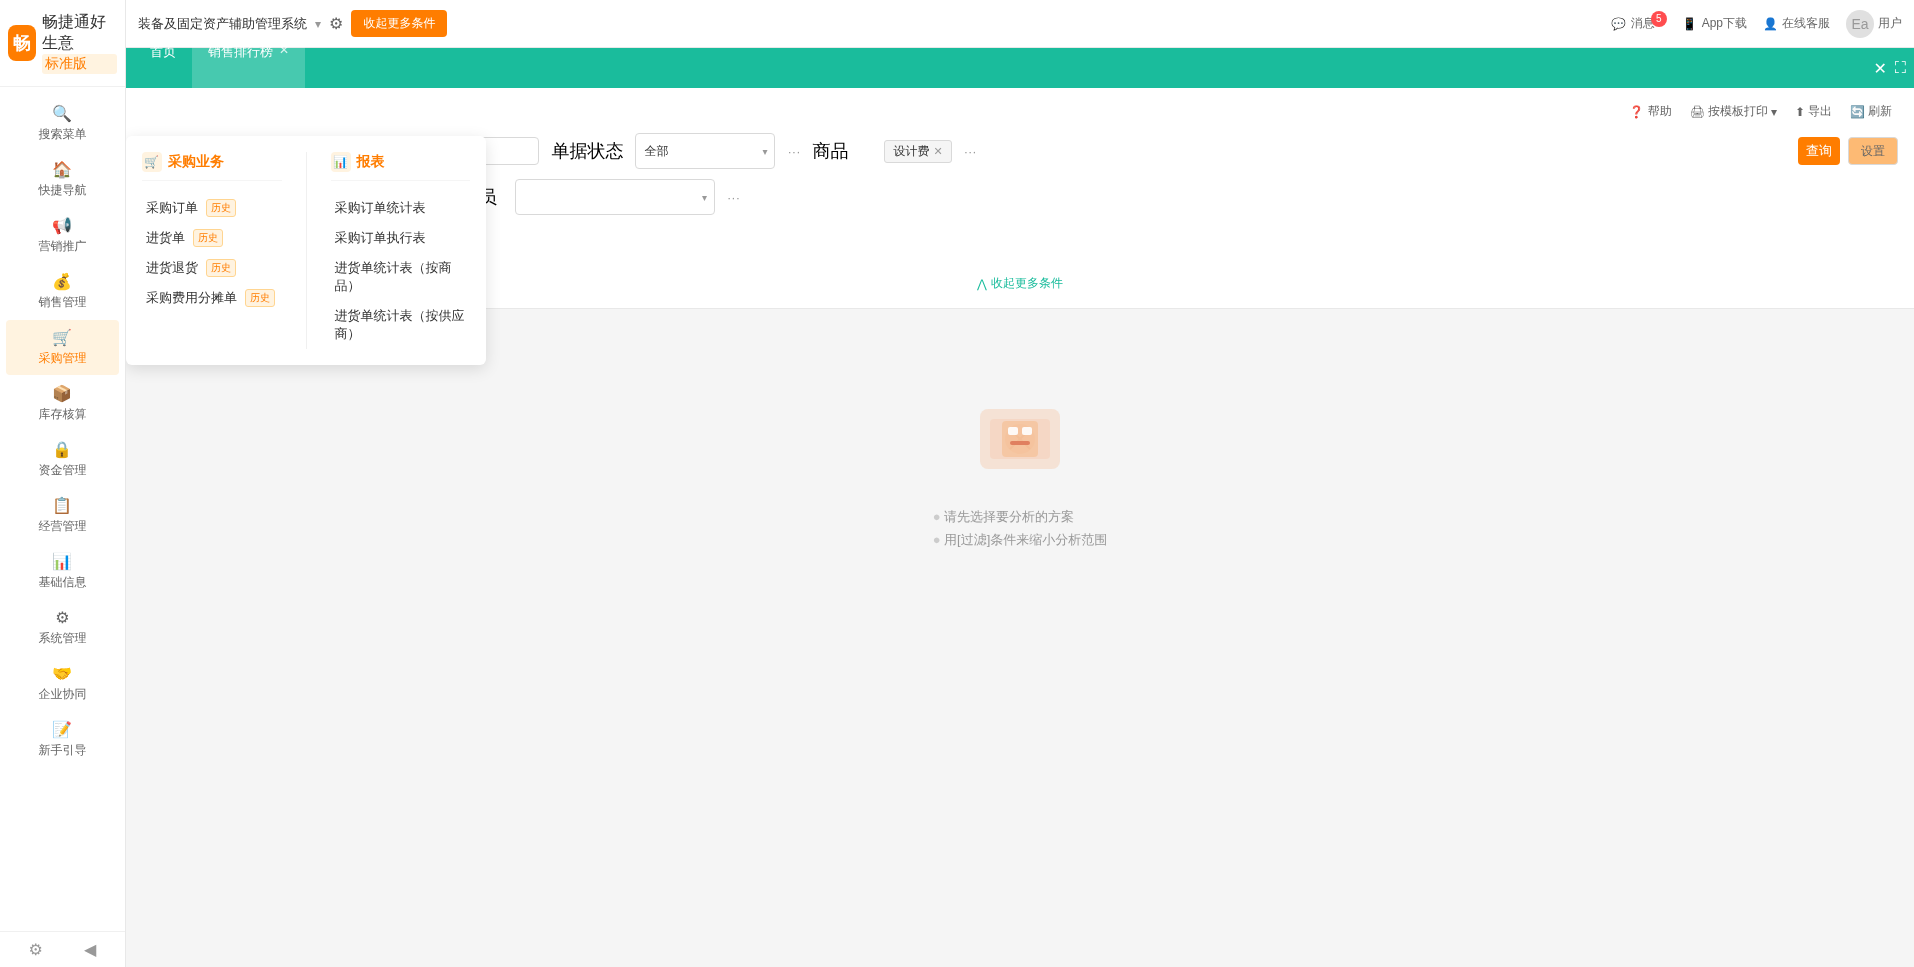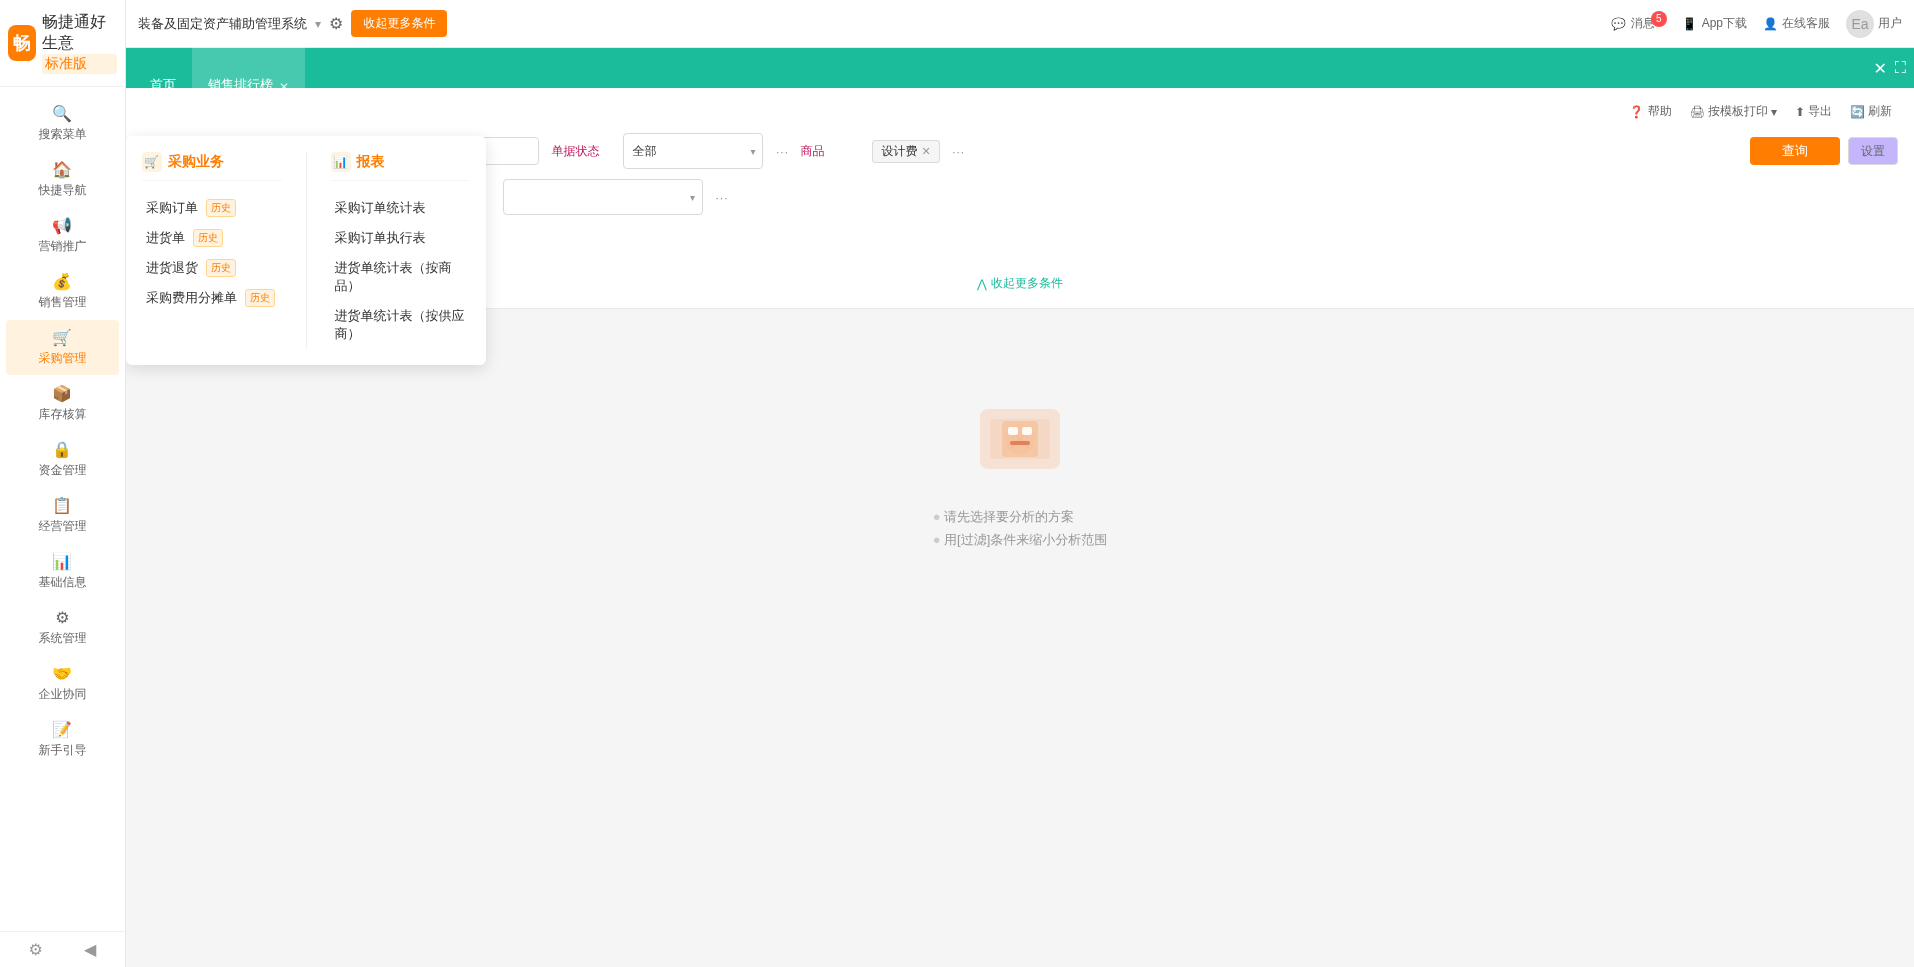--- a/index.html
+++ b/index.html
@@ -163,21 +163,21 @@
       height: 40px;
       background: #1abc9c;
       display: flex;
       align-items: center;
       padding: 0 8px;
     }
     .tab {
       padding: 0 16px;
       height: 51px;
       display: flex;
-      align-items: flex-end;
+      align-items: flex-start;
       cursor: pointer;
       color: white;
       font-size: 13px;
       gap: 6px;
     }
     .tab.active {
       background: rgba(255,255,255,0.2);
       border-radius: 4px 4px 0 0;
     }
     .tab-close {
@@ -208,22 +208,22 @@
       border-bottom: 1px solid #e8e8e8;
     }
     .filter-row {
       display: flex;
       align-items: center;
       gap: 12px;
       margin-bottom: 10px;
     }
     .filter-row:last-child { margin-bottom: 0; }
     .filter-label {
-      color: #be185d;
-      font-size: 12px;
+      color: #000000;
+      font-size: 18px;
       white-space: nowrap;
       min-width: 60px;
     }
     .filter-input {
       border: 1px solid #d9d9d9;
       border-radius: 4px;
       padding: 4px 8px;
       font-size: 12px;
       color: #333;
       background: #fff;
@@ -284,29 +284,29 @@
       font-size: 12px;
       cursor: pointer;
       padding: 3px 6px;
       border-radius: 3px;
     }
     .query-btn {
       background: #ff7d00;
       color: white;
       border: none;
       border-radius: 4px;
-      padding: 5px 32px;
+      padding: 5px 8px;
       cursor: pointer;
       font-size: 13px;
       font-weight: 500;
     }
     .settings-btn {
       border: 1px solid #d9d9d9;
       color: #666;
-      background: #c4b5fd;
+      background: #fdba74;
       border-radius: 4px;
       padding: 4px 12px;
       cursor: pointer;
       font-size: 12px;
     }
     .collapse-btn {
       display: flex;
       align-items: center;
       gap: 4px;
       color: #1abc9c;

